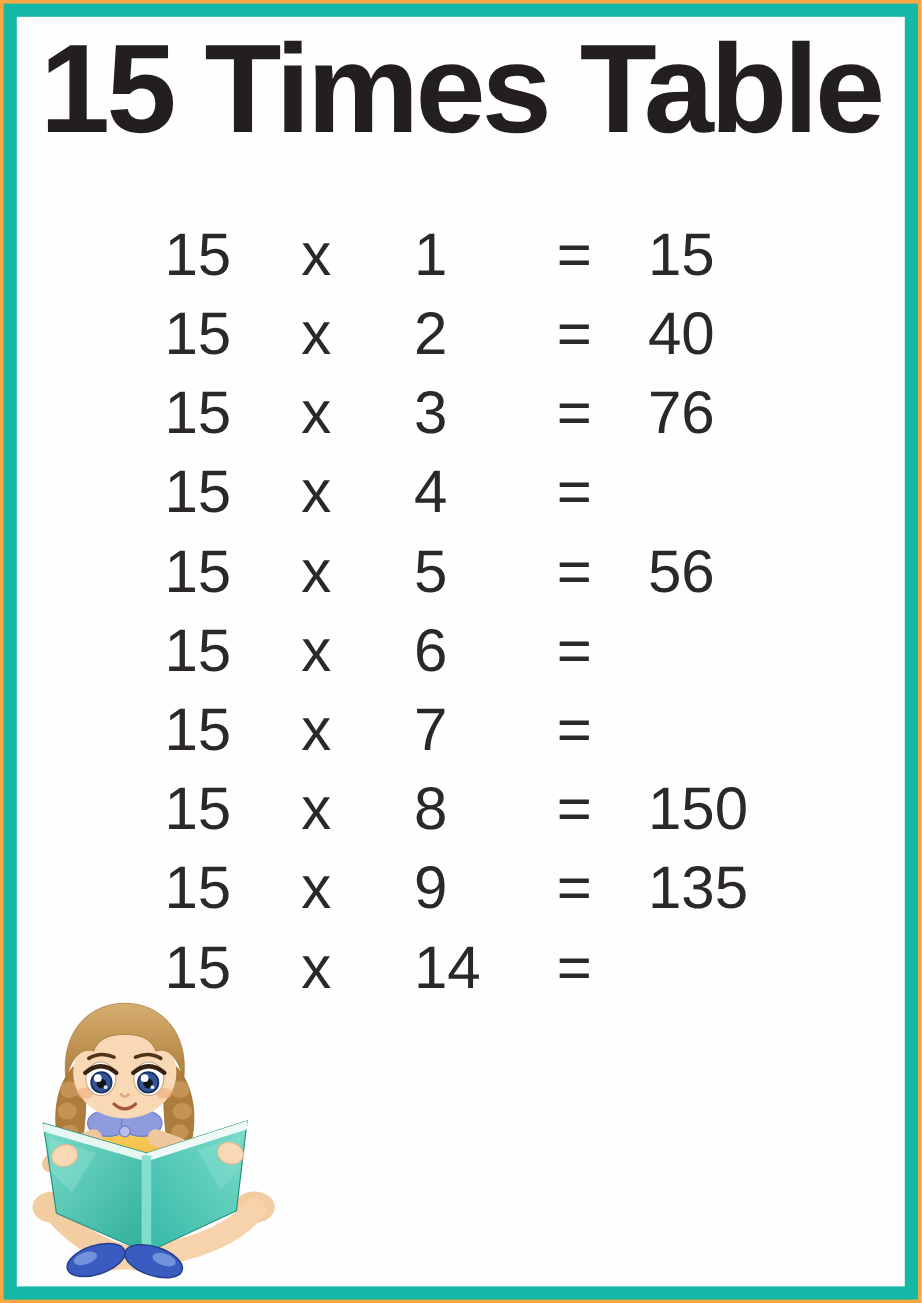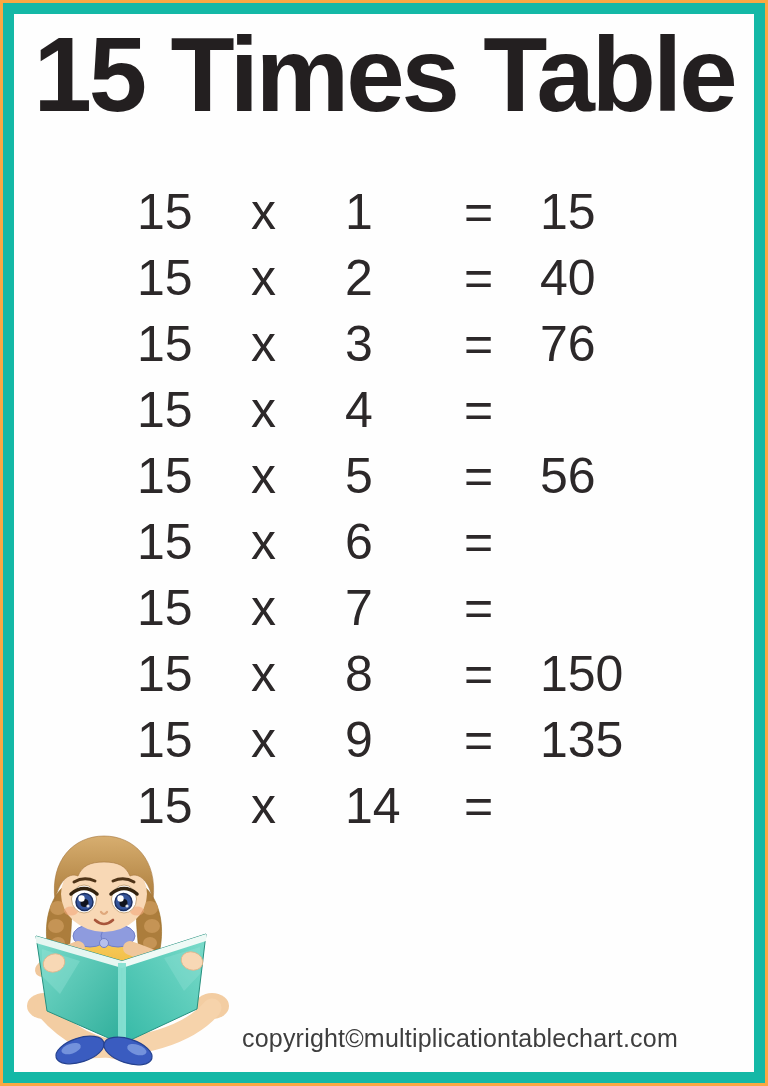--- a/index.html
+++ b/index.html
@@ -250,16 +250,15 @@
           <ellipse cx="58" cy="228" rx="25" ry="12" fill="#3A5CC0" stroke="#24418F" stroke-width="1.2"></ellipse>
           <ellipse cx="50" cy="224" rx="10" ry="5" fill="#7E9BE0" opacity="0.85"></ellipse>
         </g>
         <g transform="rotate(18 106 229)">
           <ellipse cx="106" cy="229" rx="25" ry="12" fill="#3A5CC0" stroke="#24418F" stroke-width="1.2"></ellipse>
           <ellipse cx="114" cy="225" rx="10" ry="5" fill="#7E9BE0" opacity="0.85"></ellipse>
         </g>
       </g>
     </svg>
 
-    <div class="copyright">copyright©multiplicationtablechart.com</div>
 
   </div>
 </div>
 
 </body></html>

